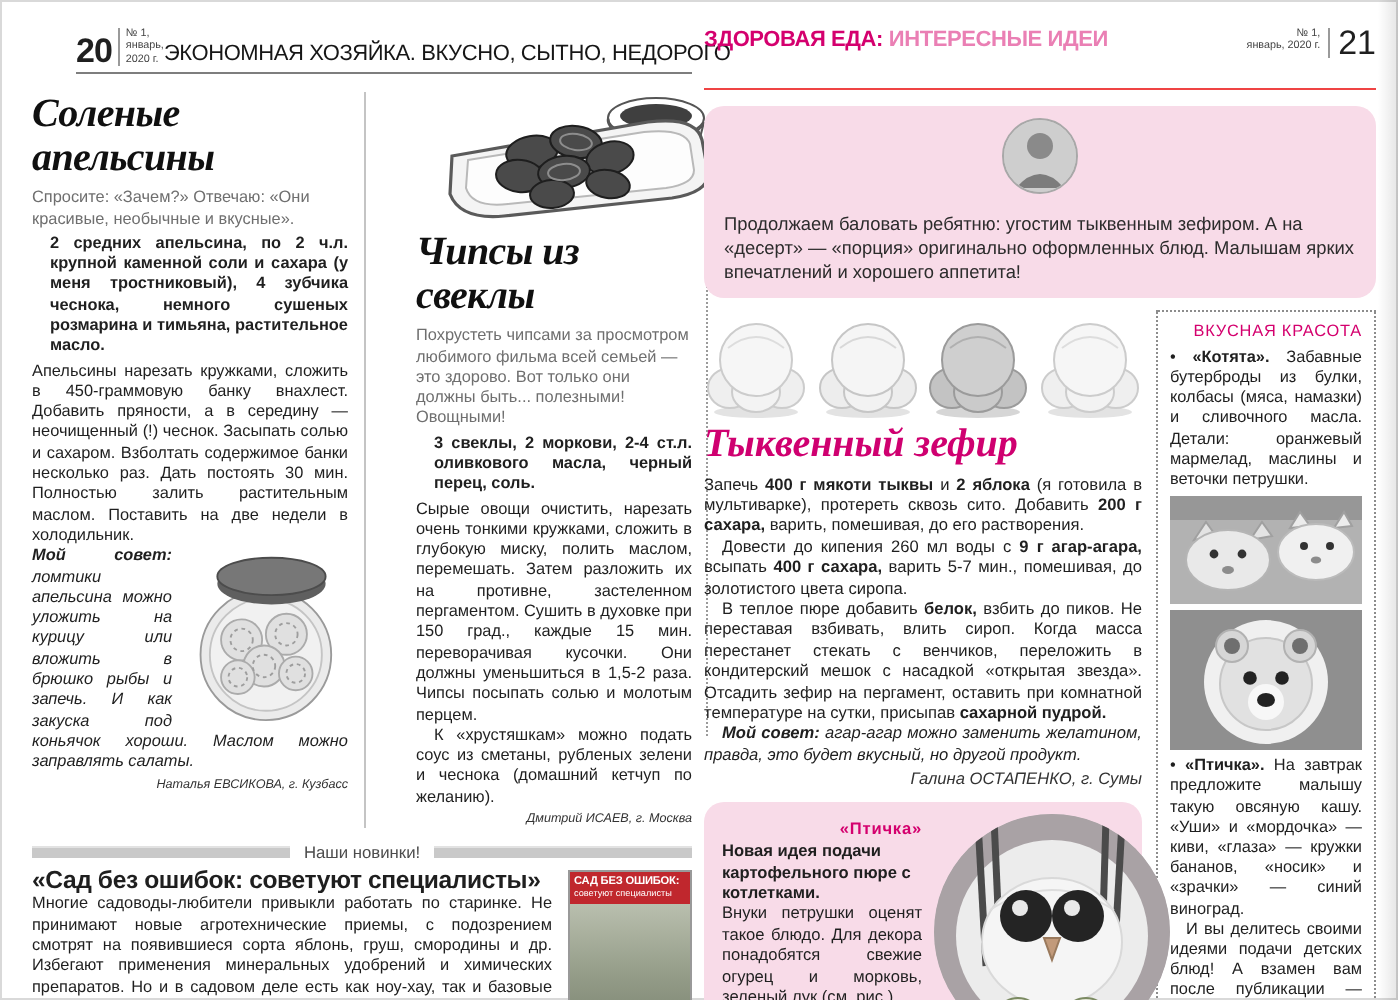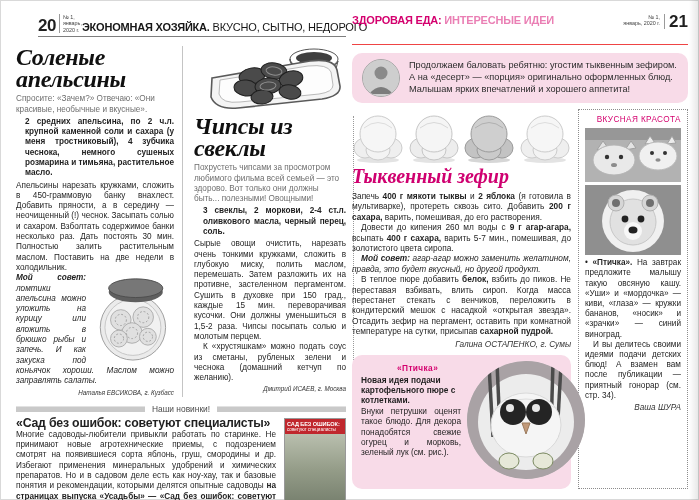--- a/index.html
+++ b/index.html
@@ -11,33 +11,33 @@
 
   
   p{margin:0;font-size:8.2px;line-height:10.3px;text-align:justify;}
   .b{font-weight:bold}.i{font-style:italic}
   .intro{color:#6f6f6f;text-align:left;}
   .ing{font-weight:bold;padding-left:9px;margin:2px 0;}
   .indent{text-indent:9px;}
   .tip{font-style:italic;}
   .author{text-align:right;font-style:italic;font-size:6.3px;color:#333;margin-top:2px;line-height:8px;}
   .serif-title{font-family:"Liberation Serif",serif;font-style:italic;font-weight:bold;
-        font-size:24px;line-height:22px;letter-spacing:-0.3px;color:#101010;margin:0 0 4px 0;}
+        font-size:20px;line-height:22px;letter-spacing:-0.3px;color:#101010;margin:0 0 4px 0;}
 
   
   .page-left{position:absolute;left:16px;top:14px;width:330px;}
   .lp-header{display:flex;align-items:flex-end;border-bottom:1px solid #7e7e7e;padding-bottom:3px;margin-left:22px;}
   .pagenum{font-size:17px;font-weight:bold;line-height:15px;letter-spacing:-0.5px;}
   .issue{font-size:5.4px;line-height:6.4px;color:#444;border-left:1px solid #9a9a9a;
          padding-left:3px;margin-left:3px;}
   .lp-mast{margin-left:auto;font-size:11px;letter-spacing:-0.2px;color:#161616;white-space:nowrap;}
-  .lp-mast .bold{font-weight:bold;text-align:right;}
+  .lp-mast .bold{font-weight:normal;text-align:right;}
   .lp-cols{display:flex;margin-top:9px;}
   .col1{width:166px;padding-right:8px;box-sizing:border-box;}
-  .col2{width:164px;padding-left:11px;box-sizing:border-box;border-left:1px solid #c4c4c4;}
+  .col2{width:164px;padding-left:25px;box-sizing:border-box;border-left:1px solid #c4c4c4;}
   .dotted-rule{position:absolute;right:-8px;top:102px;height:252px;border-right:1px dotted #9a9a9a;}
   .jar-art{float:right;width:84px;height:88px;margin:2px 0 0 4px;shape-outside:margin-box;}
   .chips-art{display:block;margin:0 auto 3px auto;}
 
   .novinki{display:flex;align-items:center;gap:7px;margin:7px 0 4px 0;}
   .novinki .bar{flex:1;height:5px;background:#c9c9c9;border-top:1px solid #e2e2e2;}
   .novinki .lbl{font-size:8.4px;color:#4c4c4c;}
   .promo-row{display:flex;gap:8px;}
   .promo-text{flex:1;}
   .promo-title{font-size:12.3px;font-weight:bold;letter-spacing:-0.2px;margin:0 0 2px 0;text-align:left;}
@@ -49,39 +49,39 @@
         display:flex;flex-direction:column;justify-content:flex-end;}
   .book .thumbs{display:flex;gap:1px;padding:1px;}
 
   
   .page-right{position:absolute;left:352px;top:14px;width:336px;}
   .rp-header{display:flex;align-items:flex-start;border-bottom:1px solid #ef4444;padding-bottom:15px;}
   .rp-mast{font-size:11px;letter-spacing:-0.2px;white-space:nowrap;}
   .rp-mast .bold{font-weight:bold;color:#d4006e;}
   .rp-mast .rest{font-weight:bold;color:#ea7fb4;}
   .rp-issue{margin-left:auto;text-align:right;font-size:5.4px;line-height:6.4px;color:#444;}
-  .rp-num{font-size:17px;font-weight:bold;line-height:15px;border-left:1px solid #9a9a9a;
+  .rp-num{font-size:17px;font-weight:normal;line-height:15px;border-left:1px solid #9a9a9a;
           padding-left:4px;margin-left:4px;}
   .intro-box{margin-top:8px;background:#f8dbe8;border-radius:10px;padding:6px 10px;
-          display:flex;gap:9px;}
+          display:flex;align-items:center;gap:9px;flex-direction:column;}
   .intro-box .txt{font-size:9.2px;line-height:12.2px;color:#2c2c2c;text-align:left;}
   .avatar{width:36px;height:36px;border-radius:50%;background:#d2d2d2;flex:0 0 auto;
           border:1px solid #a8a8a8;overflow:hidden;}
 
   .rp-cols{display:flex;gap:7px;margin-top:6px;}
   .rp-main{width:219px;flex:0 0 auto;}
   .zefir-row{display:flex;justify-content:space-between;align-items:flex-end;margin-bottom:2px;}
   .zefir-title{font-family:"Liberation Serif",serif;font-style:italic;font-weight:bold;
           font-size:20px;line-height:22px;color:#cf0070;margin:1px 0 4px 0;}
   .rp-main p{font-size:8.3px;line-height:10.4px;}
 
   .pt-box{margin-top:6px;background:#f8dbe8;border-radius:10px;padding:8px 8px 6px 9px;
           display:flex;gap:6px;position:relative;min-height:120px;}
   .pt-text{width:100px;flex:0 0 auto;}
-  .pt-title{color:#d4006e;font-weight:bold;font-size:9.3px;letter-spacing:.4px;text-align:left;margin-bottom:1px;margin-left:36px;}
+  .pt-title{color:#d4006e;font-weight:bold;font-size:9.3px;letter-spacing:.4px;text-align:right;margin-bottom:1px;}
   .pt-lead{font-weight:bold;text-align:left;}
   .pt-author{text-align:left;font-style:italic;font-size:6.2px;color:#333;margin-top:2px;}
   .pt-photo{width:118px;height:118px;border-radius:50%;overflow:hidden;flex:0 0 auto;
           margin-top:-2px;background:#b9b2b5;}
 
   .rp-side{flex:1;border:1px dotted #8c8c8c;padding:5px 6px;box-sizing:border-box;}
   .side-heading{color:#d4006e;font-size:9.4px;letter-spacing:.4px;margin:0 0 3px 0;text-align:right;}
   .rp-side p{font-size:8.2px;line-height:10.2px;}
   .side-photo{display:block;margin:3px 0;}
   .side-outro{text-indent:8px;}
@@ -247,22 +247,22 @@
             <ellipse cx="13" cy="39" rx="11" ry="10" fill="#efefef" stroke="#ccc"></ellipse>
             <ellipse cx="39" cy="39" rx="11" ry="10" fill="#efefef" stroke="#ccc"></ellipse>
             <ellipse cx="26" cy="41" rx="12" ry="10" fill="#f3f3f3" stroke="#ccc"></ellipse>
             <circle cx="26" cy="25" r="18" fill="#f6f6f6" stroke="#ccc"></circle>
             <path d="M12 19 Q26 8 40 19" stroke="#ddd" fill="none"></path>
           </svg>
         </div>
         <h2 class="zefir-title">Тыквенный зефир</h2>
         <p><span>Запечь </span><span class="b">400 г мякоти тыквы</span><span> и </span><span class="b">2 яблока</span><span> (я готовила в мультиварке), протереть сквозь сито. Добавить </span><span class="b">200 г сахара,</span><span> варить, помешивая, до его растворения.</span></p>
         <p class="indent"><span>Довести до кипения 260 мл воды с </span><span class="b">9 г агар-агара,</span><span> всыпать </span><span class="b">400 г сахара,</span><span> варить 5-7 мин., помешивая, до золотистого цвета сиропа.</span></p>
+        <p class="indent"><span>В теплое пюре добавить </span><span class="b">белок,</span><span> взбить до пиков. Не переставая взбивать, влить сироп. Когда масса перестанет стекать с венчиков, переложить в кондитерский мешок с насадкой «открытая звезда». Отсадить зефир на пергамент, оставить при комнатной температуре на сутки, присыпав </span><span class="b">сахарной пудрой.</span></p>
         <p class="indent"><span class="b i">Мой совет:</span><span class="i"> агар-агар можно заменить желатином, правда, это будет вкусный, но другой продукт.</span></p>
-        <p class="indent"><span>В теплое пюре добавить </span><span class="b">белок,</span><span> взбить до пиков. Не переставая взбивать, влить сироп. Когда масса перестанет стекать с венчиков, переложить в кондитерский мешок с насадкой «открытая звезда». Отсадить зефир на пергамент, оставить при комнатной температуре на сутки, присыпав </span><span class="b">сахарной пудрой.</span></p>
         <p class="author">Галина ОСТАПЕНКО, г. Сумы</p>
 
         <div class="pt-box">
           <div class="pt-text">
             <p class="pt-title">«Птичка»</p>
             <p class="pt-lead">Новая идея подачи картофельного пюре с котлетками.</p>
             <p>Внуки петрушки оценят такое блюдо. Для декора понадобятся свежие огурец и морковь, зеленый лук (см. рис.).</p>
           </div>
           <div class="pt-photo">
             <svg viewBox="0 0 118 118" width="118" height="118">
@@ -283,20 +283,21 @@
               <path d="M55 62 L63 62 L59 73 Z" fill="#c29a7a" stroke="#9a7a5d"></path>
               <ellipse cx="42" cy="100" rx="10" ry="8" fill="#e6e8d8" stroke="#7b8a62"></ellipse>
               <ellipse cx="76" cy="100" rx="10" ry="8" fill="#e6e8d8" stroke="#7b8a62"></ellipse>
             </svg>
           </div>
         </div>
       </div>
 
       <div class="rp-side">
         <p class="side-heading">ВКУСНАЯ КРАСОТА</p>
+        <p><span>• </span><span class="b">«Котята».</span><span> Забавные бутерброды из булки, колбасы (мяса, намазки) и сливочного масла. Детали: оранжевый мармелад, маслины и веточки петрушки.</span></p>
         <svg class="side-photo" width="96" height="54" viewBox="0 0 96 54">
           <rect width="96" height="54" fill="#b2b2b2"></rect>
           <rect width="96" height="12" fill="#979797"></rect>
           <path d="M12 22 l6 -9 5 7 Z" fill="#e3e3e3" stroke="#a0a0a0"></path>
           <path d="M40 22 l6 -9 5 7 Z" fill="#e3e3e3" stroke="#a0a0a0"></path>
           <ellipse cx="29" cy="32" rx="21" ry="15" fill="#e9e9e9" stroke="#b5b5b5"></ellipse>
           <circle cx="22" cy="29" r="2.2" fill="#333"></circle>
             <circle cx="36" cy="29" r="2.2" fill="#333"></circle>
           <ellipse cx="29" cy="37" rx="3" ry="2" fill="#8c8c8c"></ellipse>
           <path d="M60 16 l5 -8 5 7 Z" fill="#ececec" stroke="#a0a0a0"></path>

